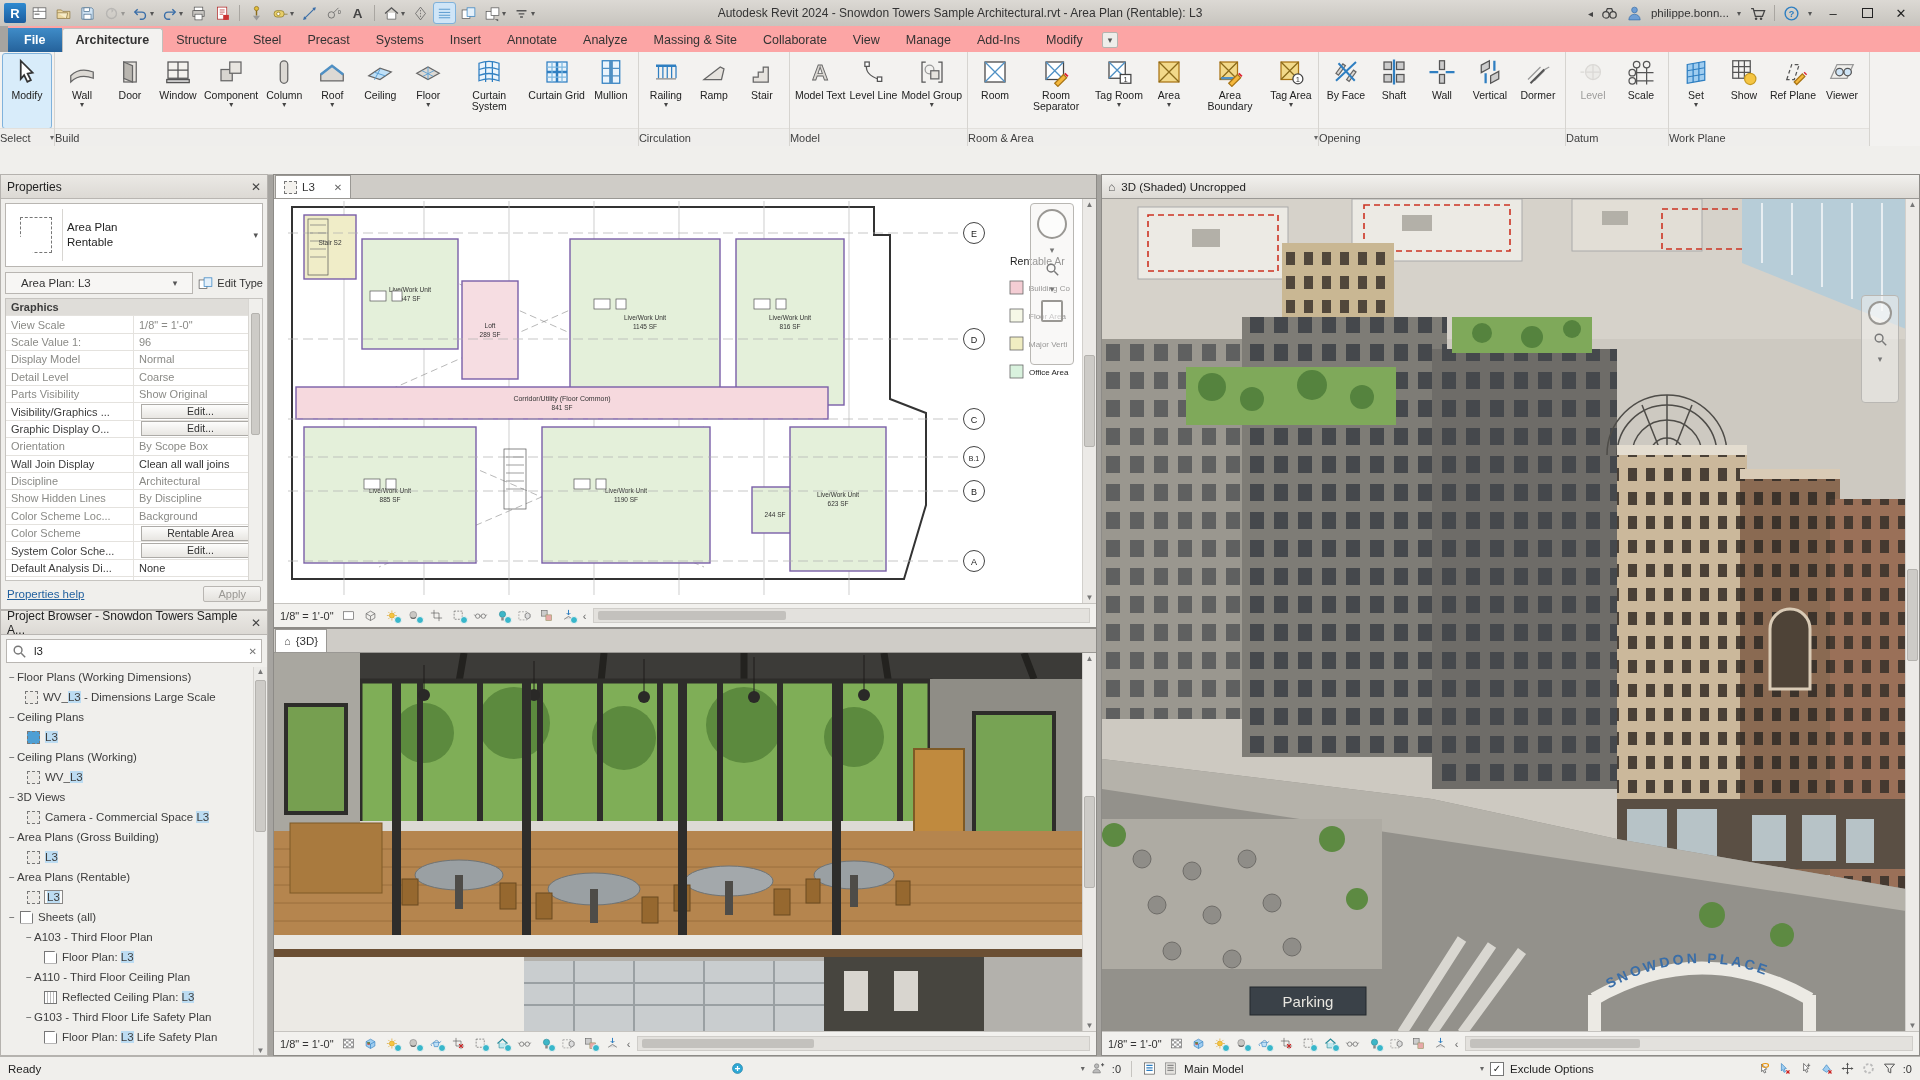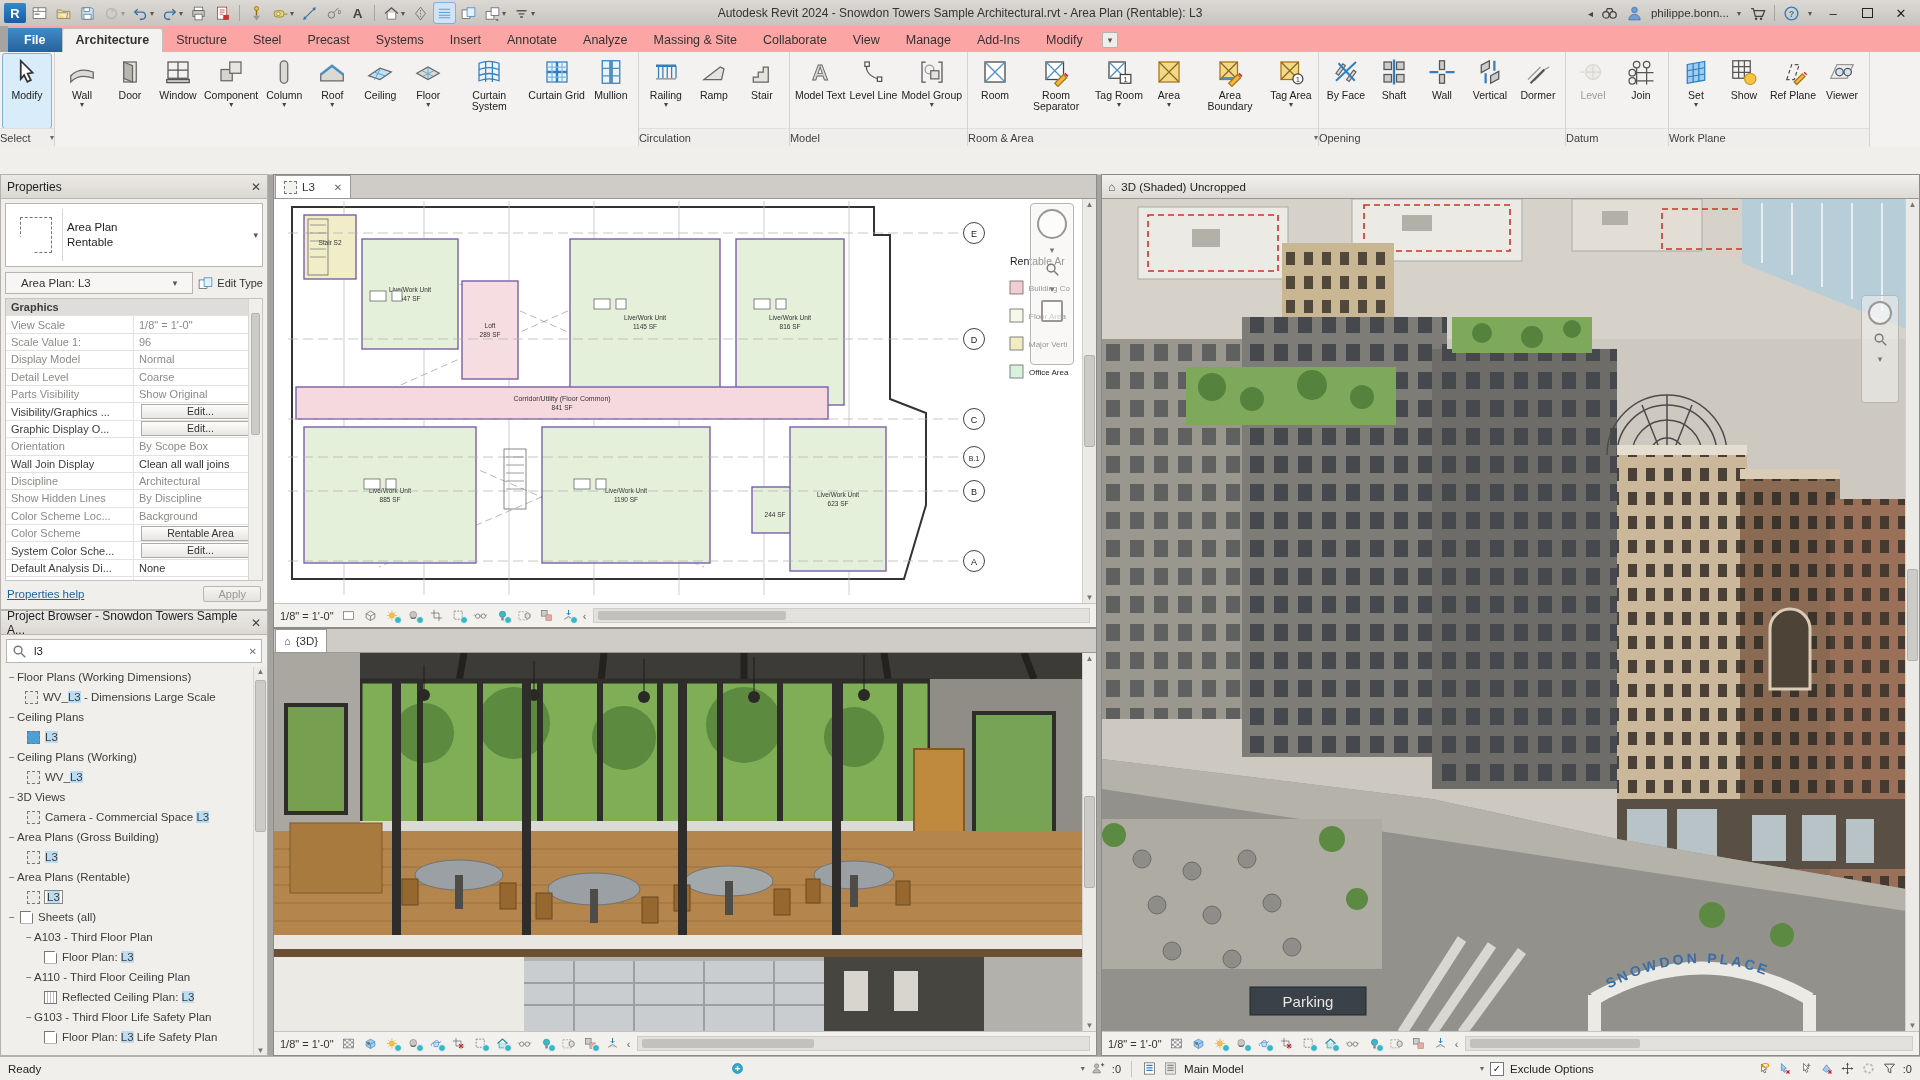--- a/index.html
+++ b/index.html
@@ -483,20 +483,23 @@
           <span class="ic ric">
             <svg viewBox="0 0 24 24" width="17" height="17">
               <rect x="5" y="3" width="14" height="18" fill="#eaf4fc" stroke="#2f7fc1"></rect>
               <rect x="10.5" y="3" width="3" height="18" fill="#4f90c4"></rect>
               <path d="M5 9h14M5 15h14" stroke="#4f90c4" fill="none"></path>
             </svg>
           </span>
           <span class="rbl">Mullion</span>
         </div>
       </div>
+      <div class="rlabel">
+        <span>Build</span>
+      </div>
     </div>
     <div class="rpanel">
       <div class="rbtns">
         <div class="rbtn">
           <span class="ic ric">
             <svg viewBox="0 0 24 24" width="17" height="17">
               <path d="M4 7h16" stroke="#2f7fc1" stroke-width="2" fill="none"></path>
               <path d="M6 7v10M9.5 7v10M13 7v10M16.5 7v10M20 7v10" stroke="#2f7fc1" fill="none"></path>
               <path d="M4 17.5h16" stroke="#888" fill="none"></path>
             </svg>
@@ -707,21 +710,21 @@
         <div class="rbtn">
           <span class="ic ric">
             <svg viewBox="0 0 24 24" width="17" height="17">
               <circle cx="8.5" cy="6" r="2.6" fill="none" stroke="#555"></circle>
               <circle cx="16.5" cy="6" r="2.6" fill="none" stroke="#555"></circle>
               <circle cx="5" cy="12.5" r="2.6" fill="none" stroke="#555"></circle>
               <circle cx="5" cy="19" r="2.6" fill="none" stroke="#555"></circle>
               <path d="M8.5 8.6V22M16.5 8.6V22M7.6 12.5H22M7.6 19H22" stroke="#555" fill="none"></path>
             </svg>
           </span>
-          <span class="rbl">Join</span>
+          <span class="rbl">Scale</span>
         </div>
       </div>
       <div class="rlabel">
         <span>Datum</span>
       </div>
     </div>
     <div class="rpanel">
       <div class="rbtns">
         <div class="rbtn">
           <span class="ic ric">

